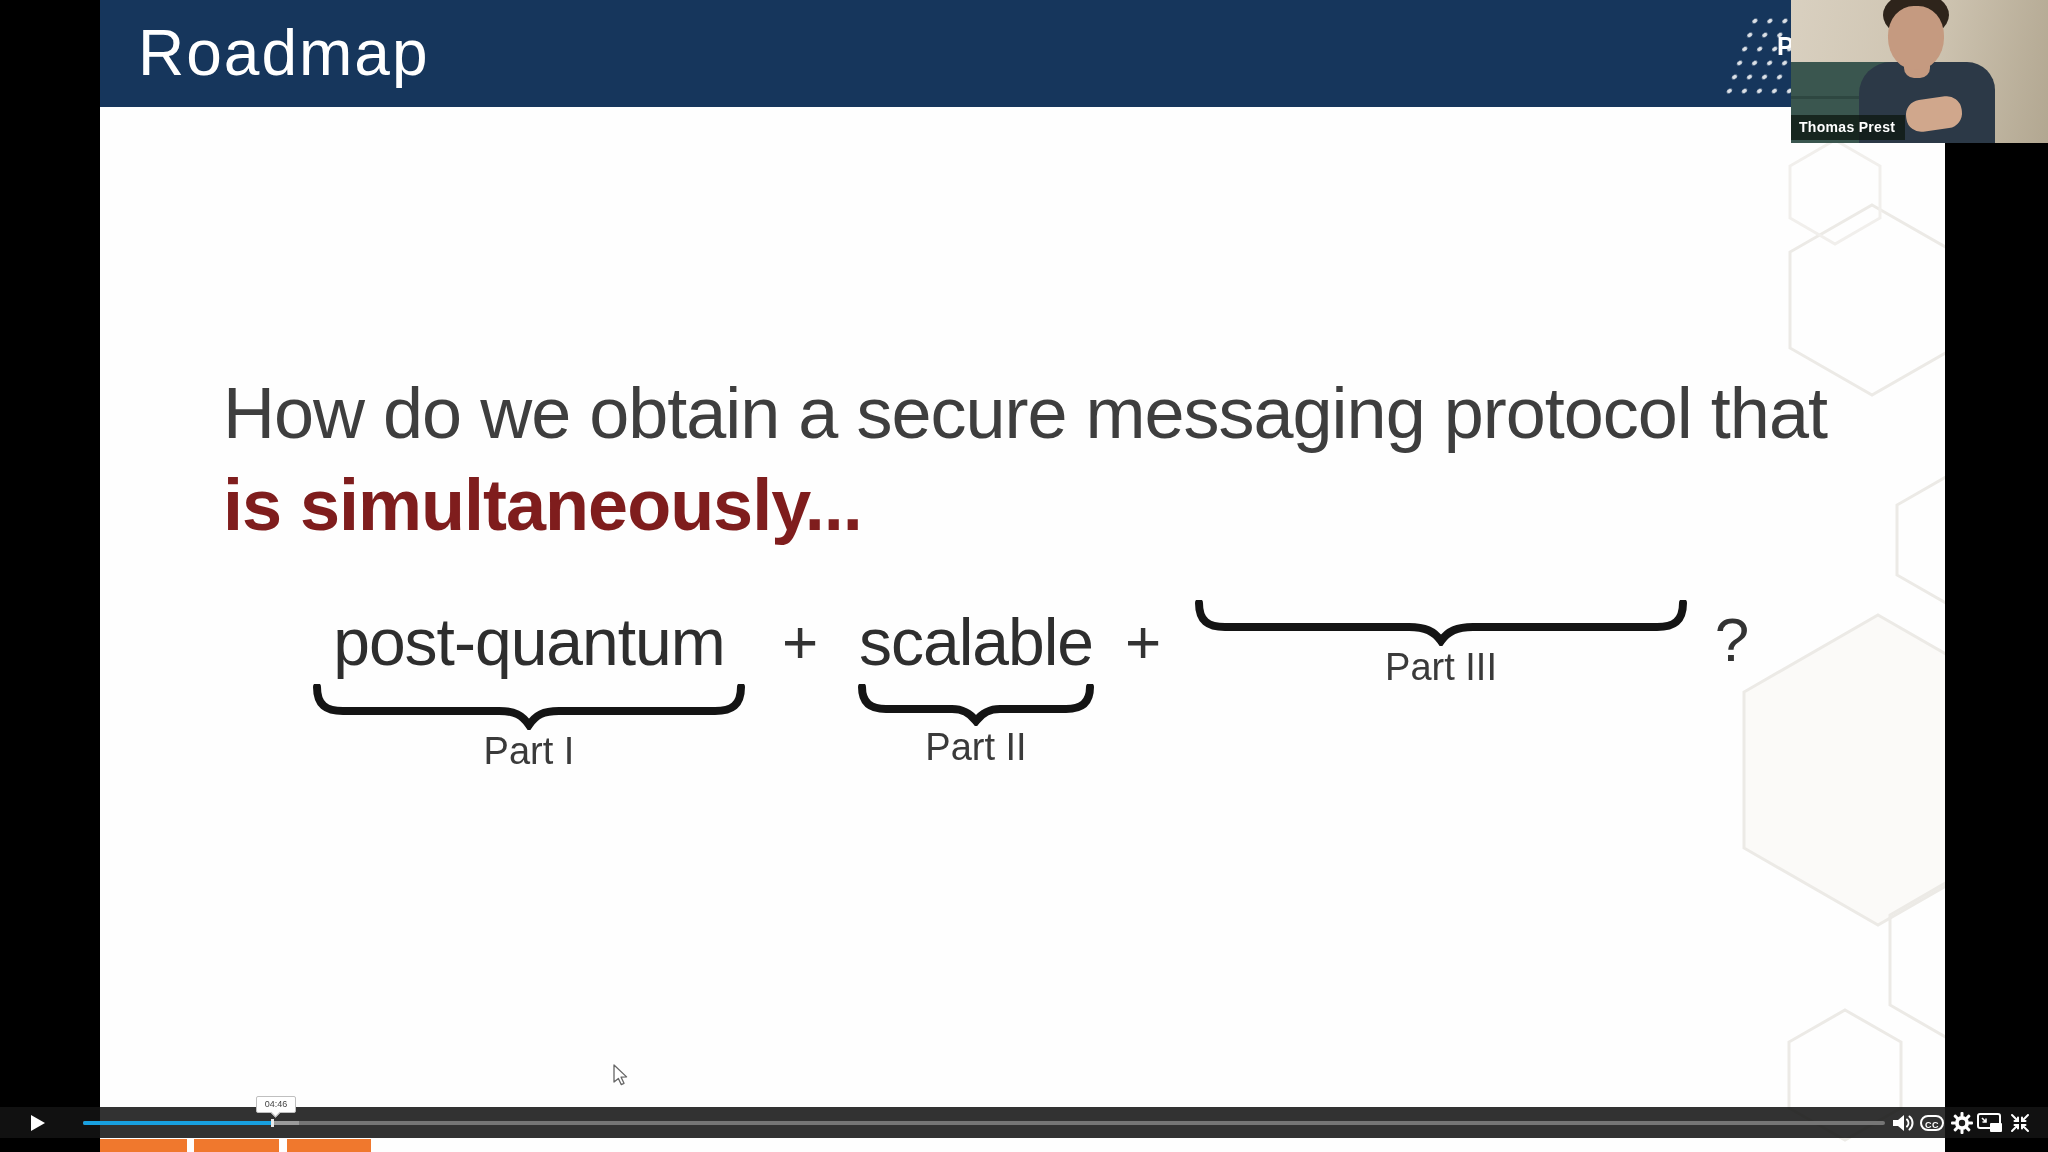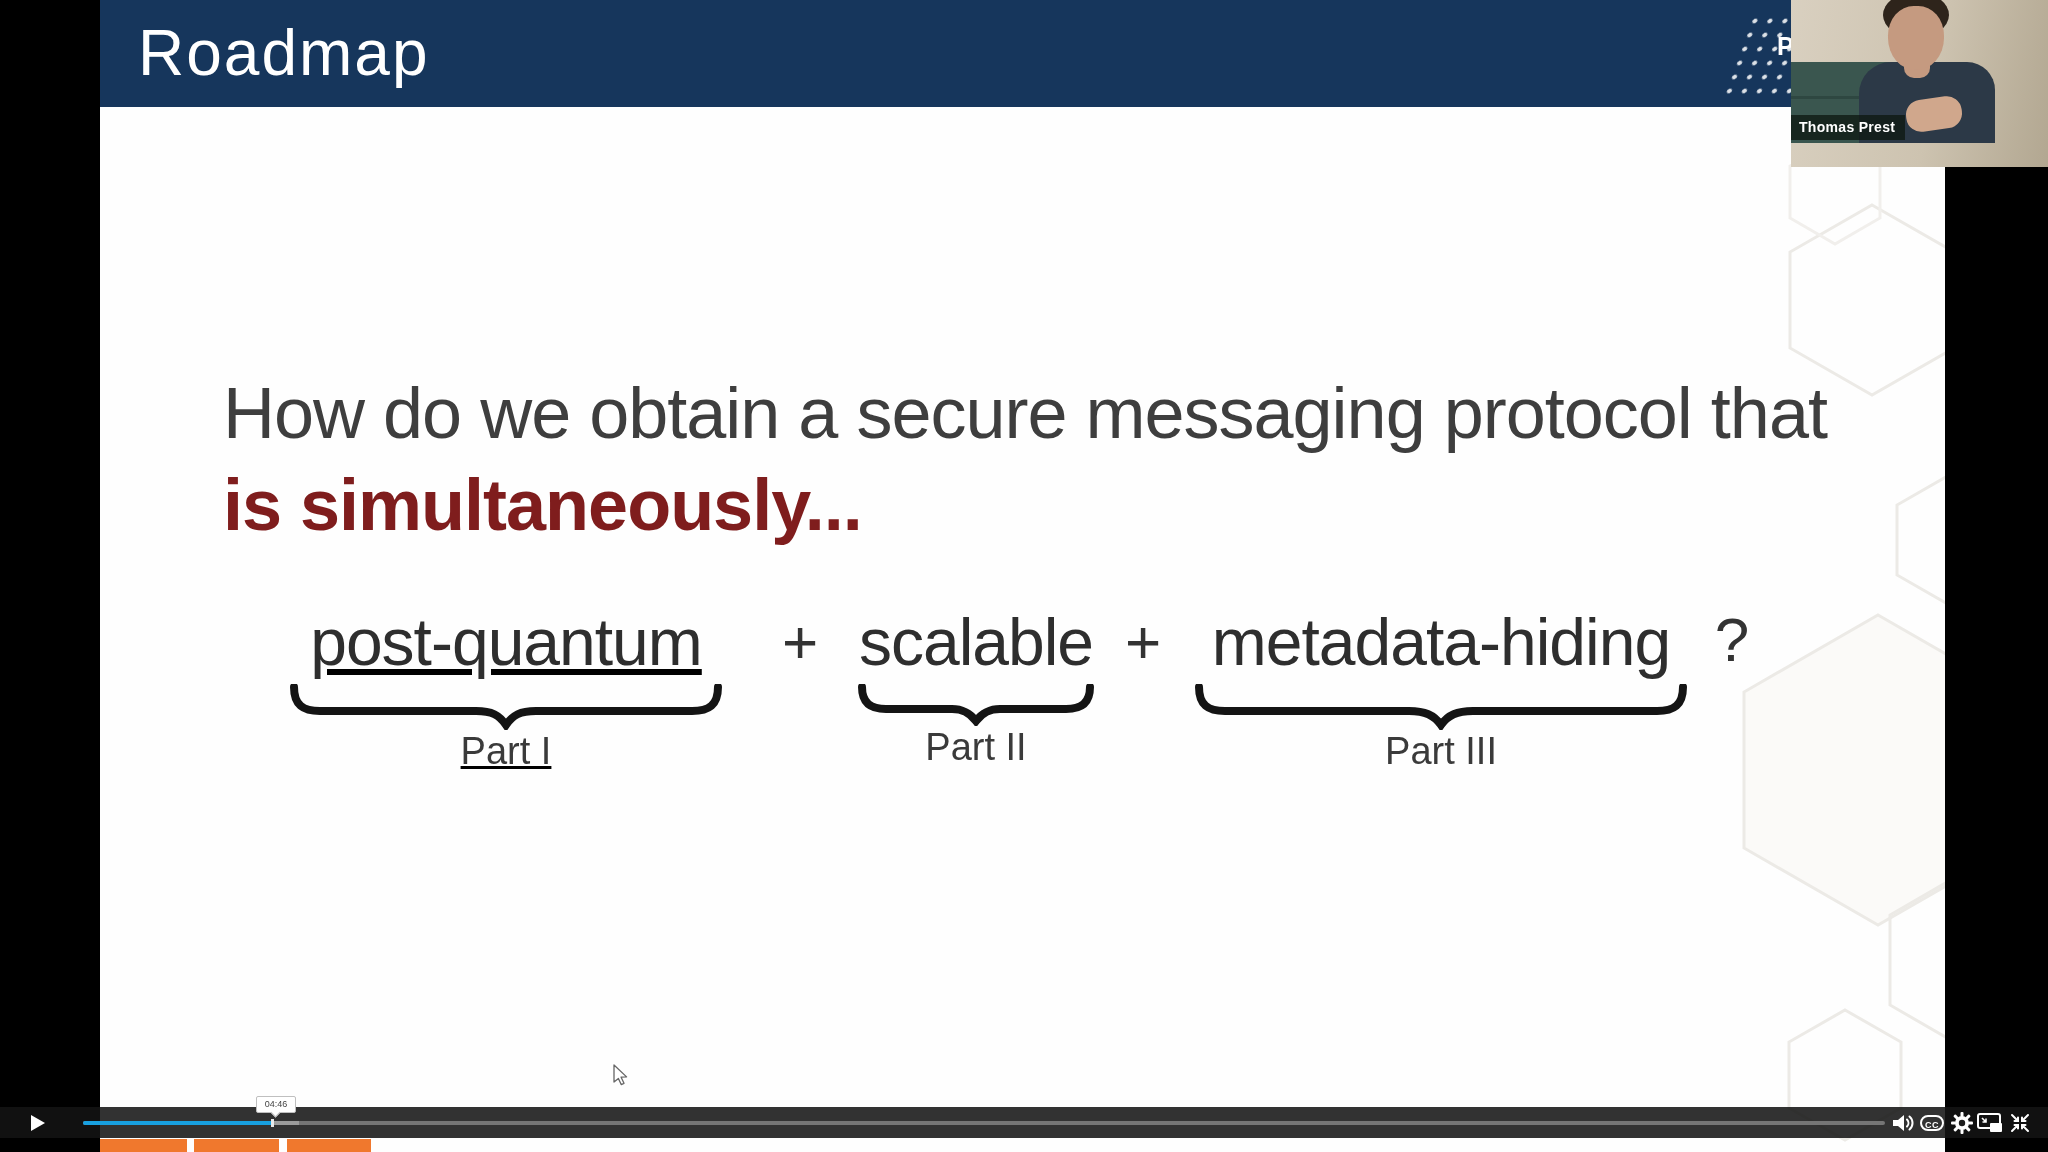--- a/index.html
+++ b/index.html
@@ -16,21 +16,21 @@
     background-size:15px 14px;opacity:.85;}
   .logo-pq{position:absolute;left:42px;top:22px;color:#fff;font-size:25px;font-weight:bold;letter-spacing:1px;}
   .logo-s{position:absolute;left:70px;top:12px;color:#fff;font-size:66px;font-weight:bold;}
   .h1a{position:absolute;left:123px;top:372px;font-size:72px;font-weight:300;color:#3e3e3e;letter-spacing:-1px;white-space:nowrap;}
   .h1b{position:absolute;left:123px;top:464px;font-size:72px;font-weight:700;color:#7f1d1d;letter-spacing:-1px;white-space:nowrap;}
   .term{position:absolute;top:600px;display:flex;flex-direction:column;align-items:center;transform:translateX(-50%);}
   .term-text{font-size:66px;font-weight:300;color:#2e2e2e;letter-spacing:-1px;line-height:84px;white-space:nowrap;}
   .part-label{font-size:38px;font-weight:300;color:#3a3a3a;}
   .op{position:absolute;top:606px;font-size:62px;font-weight:300;color:#333;transform:translateX(-50%);}
   
-  .webcam{position:absolute;left:1791px;top:0;width:257px;height:167px;overflow:hidden;
+  .webcam{position:absolute;left:1791px;top:0;width:257px;height:143px;overflow:hidden;
           background:linear-gradient(100deg,#d9d0c0 0%,#cdc3b0 55%,#b2a791 100%);}
   .couch{position:absolute;left:0;top:62px;width:108px;height:81px;background:#3a564f;border-top-right-radius:10px;}
   .couch-seam{position:absolute;left:0;top:96px;width:108px;height:3px;background:#2e4741;}
   .hair{position:absolute;left:92px;top:-8px;width:66px;height:46px;background:#2e241b;border-radius:50%;}
   .head{position:absolute;left:97px;top:6px;width:56px;height:64px;background:#c59a80;border-radius:46% 46% 50% 50%;}
   .torso{position:absolute;left:68px;top:62px;width:136px;height:81px;background:#2c3947;border-radius:32px 28px 0 0;}
   .collar{position:absolute;left:113px;top:62px;width:26px;height:16px;background:#c59a80;border-radius:0 0 10px 10px;}
   .hands{position:absolute;left:115px;top:98px;width:56px;height:32px;background:#d0a78c;border-radius:15px;transform:rotate(-8deg);}
   .name-tag{position:absolute;left:0;top:115px;background:rgba(14,24,18,.78);color:#fff;
             font-size:14px;font-weight:bold;padding:4px 10px 5px 8px;letter-spacing:.3px;}
@@ -74,38 +74,37 @@
       <div class="logo">
         <div class="logo-dots"></div>
         <div class="logo-pq">PQ</div>
         <div class="logo-s">S</div>
       </div>
     </div>
 
     <div class="h1a">How do we obtain a secure messaging protocol that</div>
     <div class="h1b">is simultaneously...</div>
 
-    <div class="term" style="left:406px;text-decoration:underline;">
+    <div class="term" style="left:429px;">
       <div class="term-text">post-quantum</div>
       <svg width="432" height="46">
         <path d="M4,3 C4,21 13,27 30,27 L186,27 C202,27 209,31 216,41 C223,31 230,27 246,27 L402,27 C419,27 428,21 428,3" fill="none" stroke="#141414" stroke-width="8" stroke-linecap="round"></path>
       </svg>
       <div class="part-label">Part I</div>
     </div>
 
     <div class="term" style="left:876px;">
       <div class="term-text">scalable</div>
       <svg width="236" height="42">
         <path d="M4,3 C4,19 13,25 28,25 L94,25 C104,25 111,28 118,37 C125,28 132,25 142,25 L208,25 C223,25 232,19 232,3" fill="none" stroke="#141414" stroke-width="8" stroke-linecap="round"></path>
       </svg>
       <div class="part-label">Part II</div>
     </div>
 
     <div class="term" style="left:1341px;">
-      <div class="term-text">metadata-hiding</div>
       <svg width="492" height="46">
         <path d="M4,3 C4,21 13,27 30,27 L214,27 C230,27 239,31 246,41 C253,31 262,27 278,27 L462,27 C479,27 488,21 488,3" fill="none" stroke="#141414" stroke-width="8" stroke-linecap="round"></path>
       </svg>
       <div class="part-label">Part III</div>
     </div>
 
     <div class="op" style="left:700px;">+</div>
     <div class="op" style="left:1043px;">+</div>
     <div class="op" style="left:1632px;top:604px;">?</div>
   </div>

